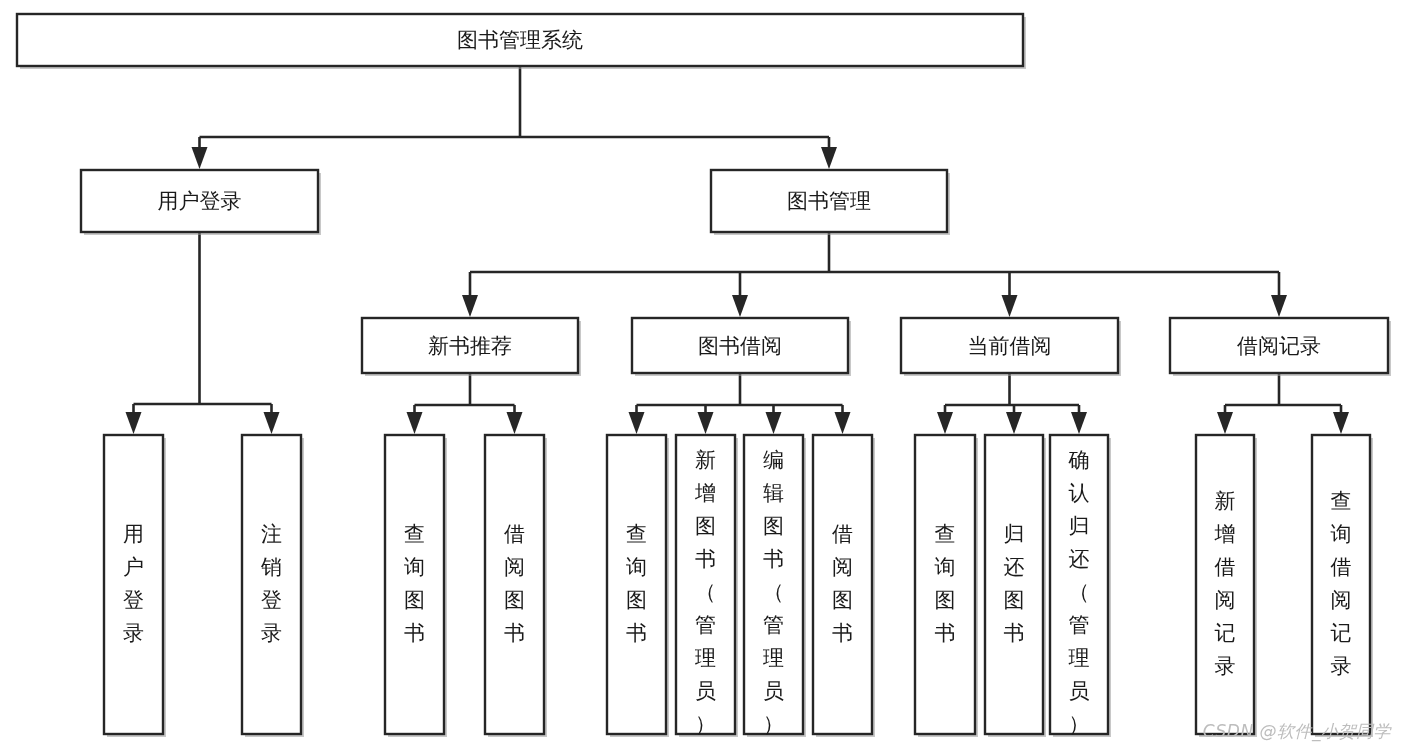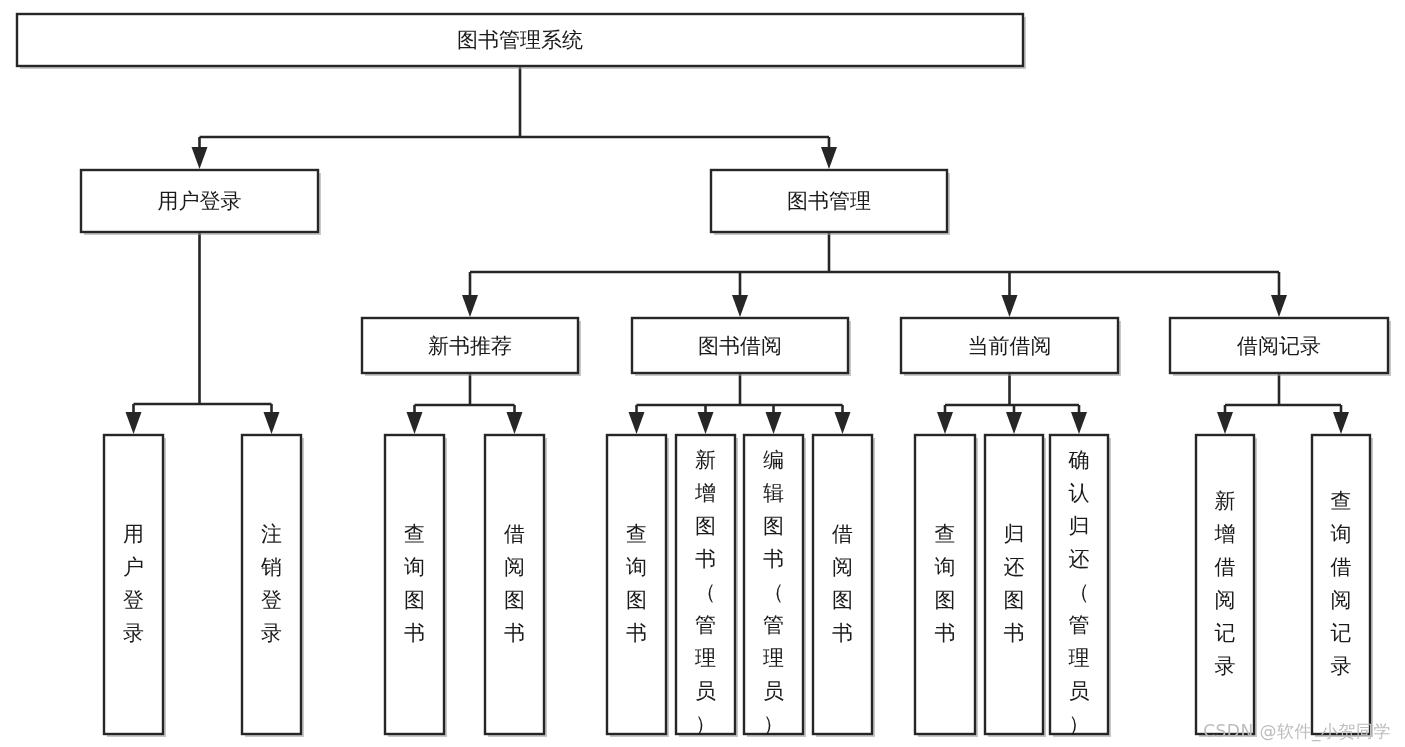--- a/index.html
+++ b/index.html
@@ -63,20 +63,21 @@
   .watermark {
     position: absolute;
     right: 14px;
     bottom: 4px;
     color: #bdbdbd;
     font-size: 17px;
     font-family: "DejaVu Sans", "Liberation Sans", sans-serif;
     letter-spacing: 0.5px;
     white-space: nowrap;
     pointer-events: none;
+    font-style: italic;
   }
 </style>
 </head>
 <body>
 
 <div id="diagram-root">
   <svg id="tree-svg" viewBox="0 0 1405 747">
     <g id="connector-layer">
         <g>
           <line class="conn" x1="520" y1="66" x2="520" y2="137"></line>

